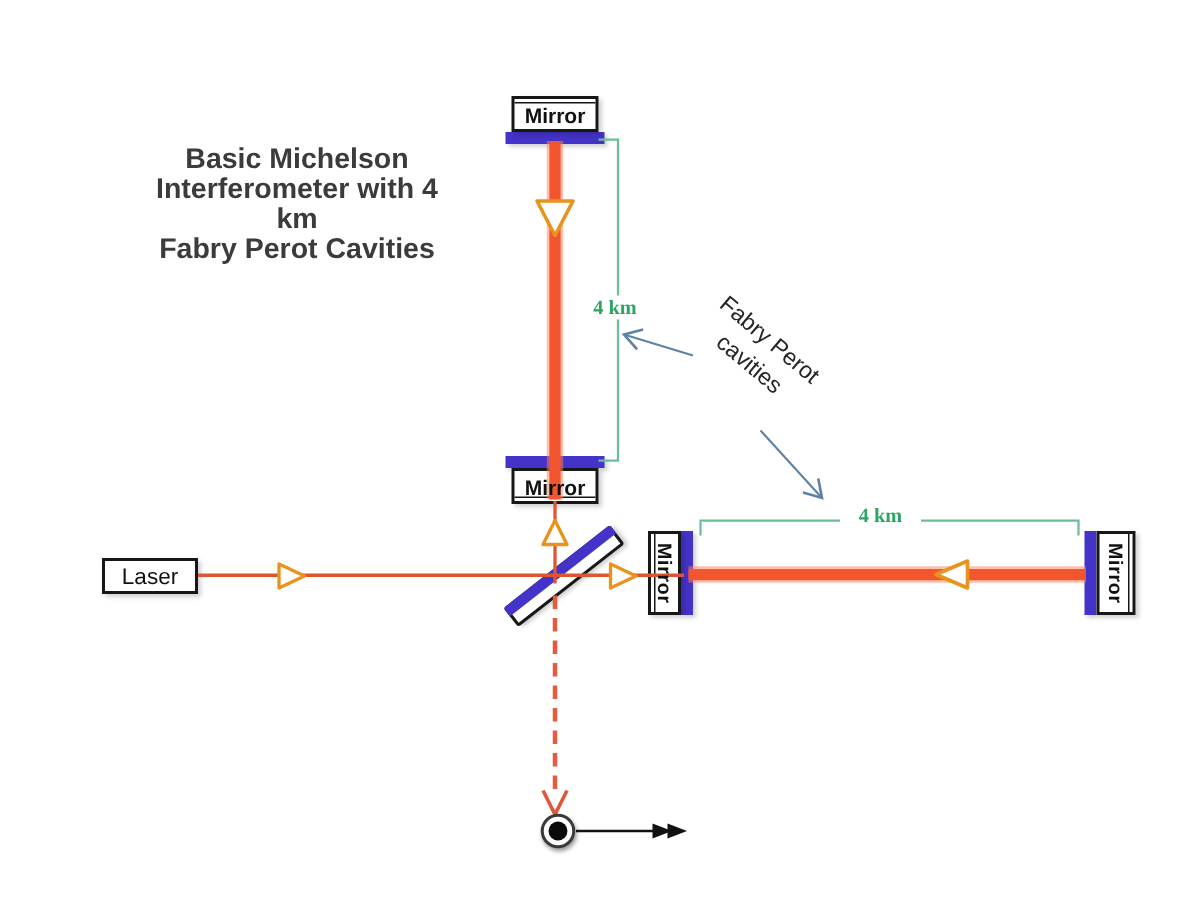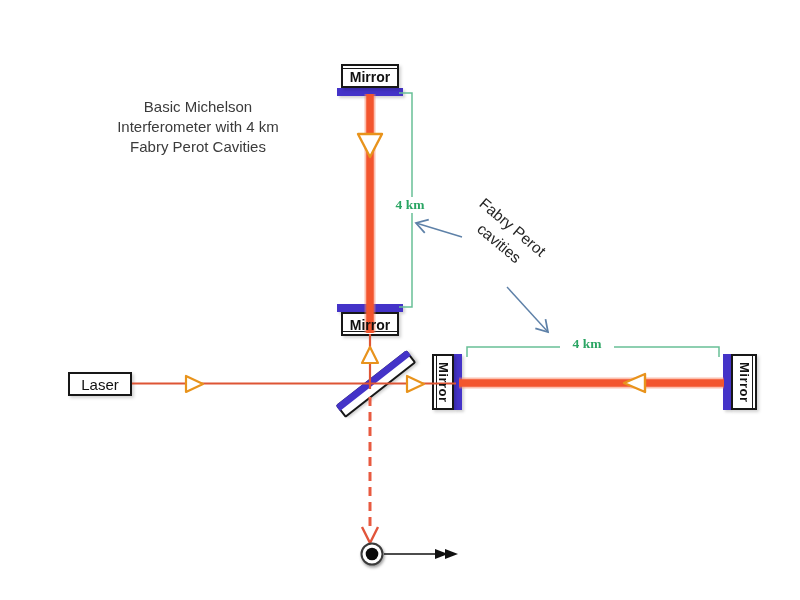--- a/index.html
+++ b/index.html
@@ -25,21 +25,21 @@
              border:2px solid #171717;box-sizing:border-box;border-radius:2px;
              transform:rotate(-38deg);box-shadow:2px 2px 3px rgba(0,0,0,.2);}
   .bsplitter .stripe{position:absolute;top:-2px;left:-2px;right:-2px;height:7px;
              background:#4433C8;border-radius:2px 2px 0 0;}
 
   
   .lbl{position:absolute;display:flex;align-items:center;justify-content:center;
        color:#111;font-weight:bold;font-size:14px;}
   .lbl-v{writing-mode:vertical-rl;text-orientation:sideways;font-size:13px;letter-spacing:.5px;}
   .title{left:100px;top:97px;width:196px;text-align:center;white-space:pre-line;
-         font-weight:normal;font-size:15px;line-height:20px;color:#3B3B3B;}
+         font-weight:bold;font-size:19px;line-height:20px;color:#3B3B3B;}
   .km{position:absolute;color:#2AA563;font-weight:bold;font-size:13.5px;
       background:#fff;padding:0 3px;text-align:center;font-family:Liberation Serif, serif;}
   .fabry{left:450px;top:214px;width:112px;text-align:center;white-space:pre-line;
          transform:rotate(40deg);transform-origin:50% 50%;
          font-size:15.5px;line-height:21px;color:#262626;font-weight:normal;}
   svg{position:absolute;left:0;top:0;}
 </style>
 </head>
 <body>
 

